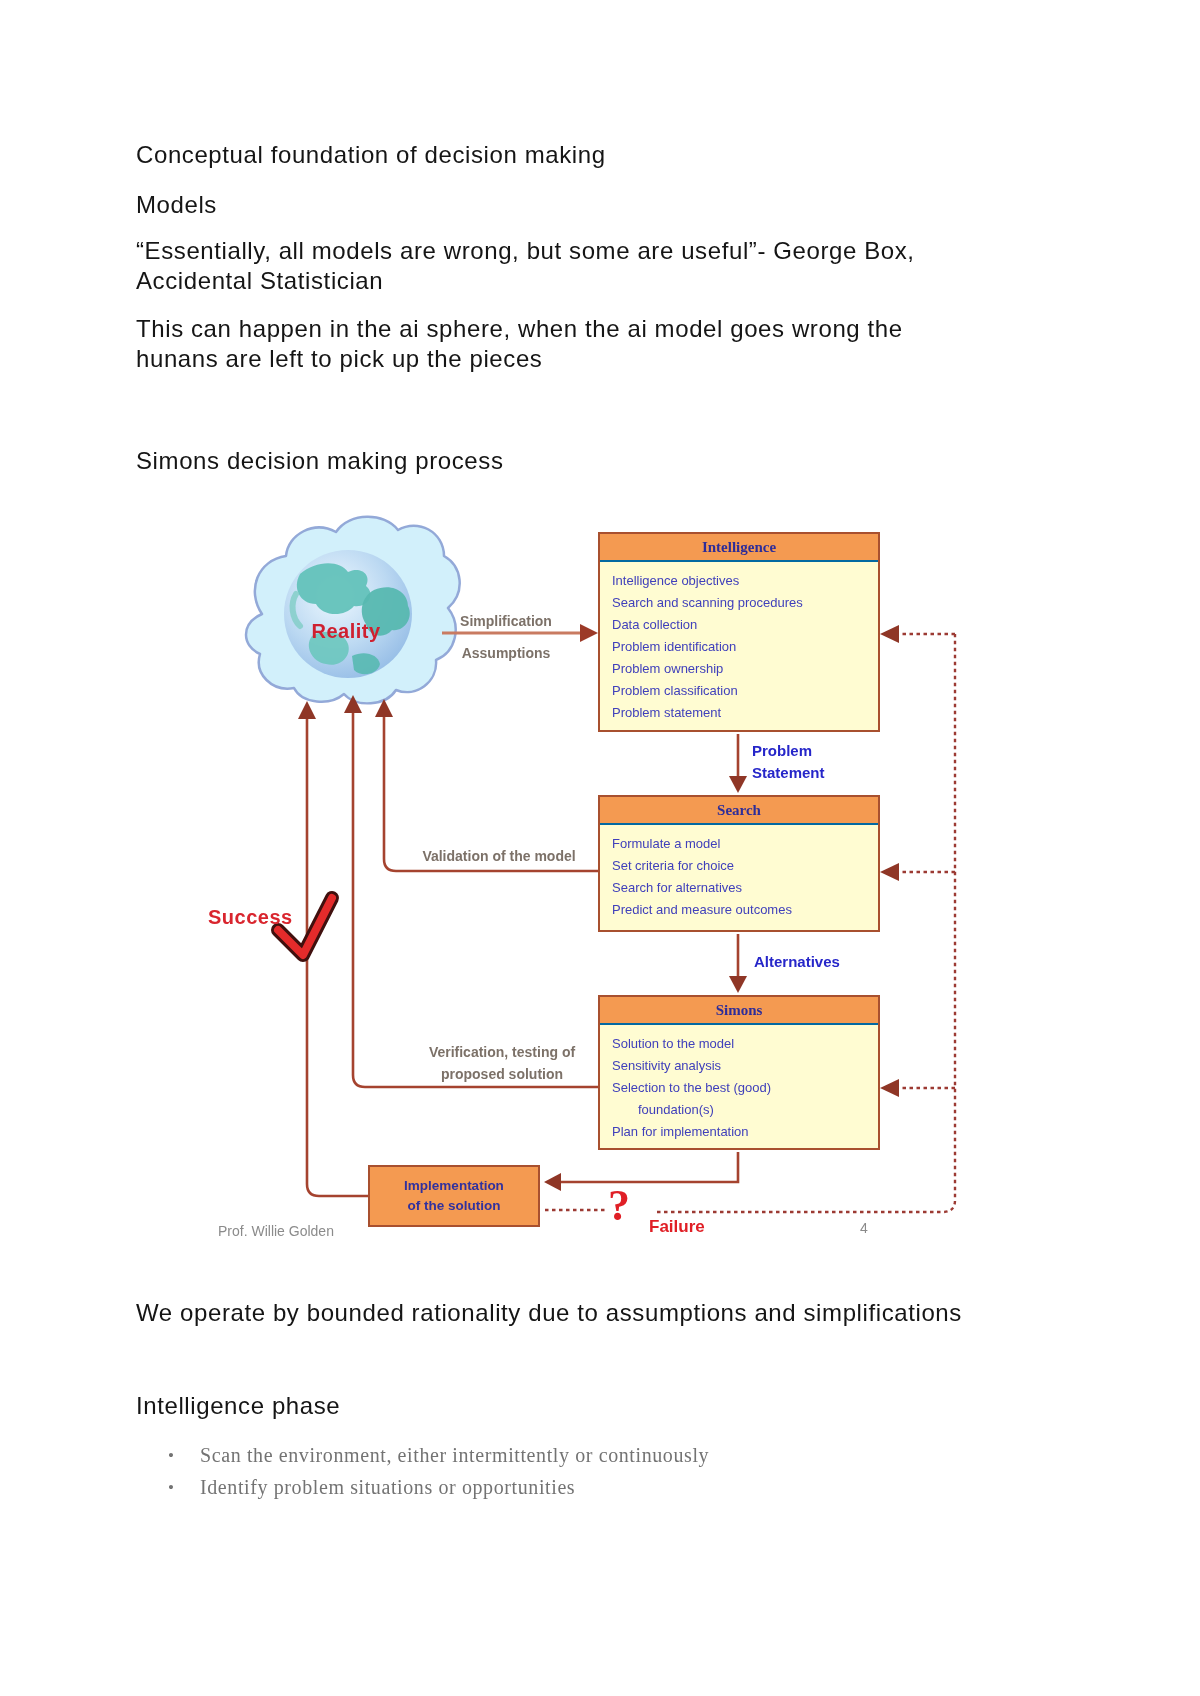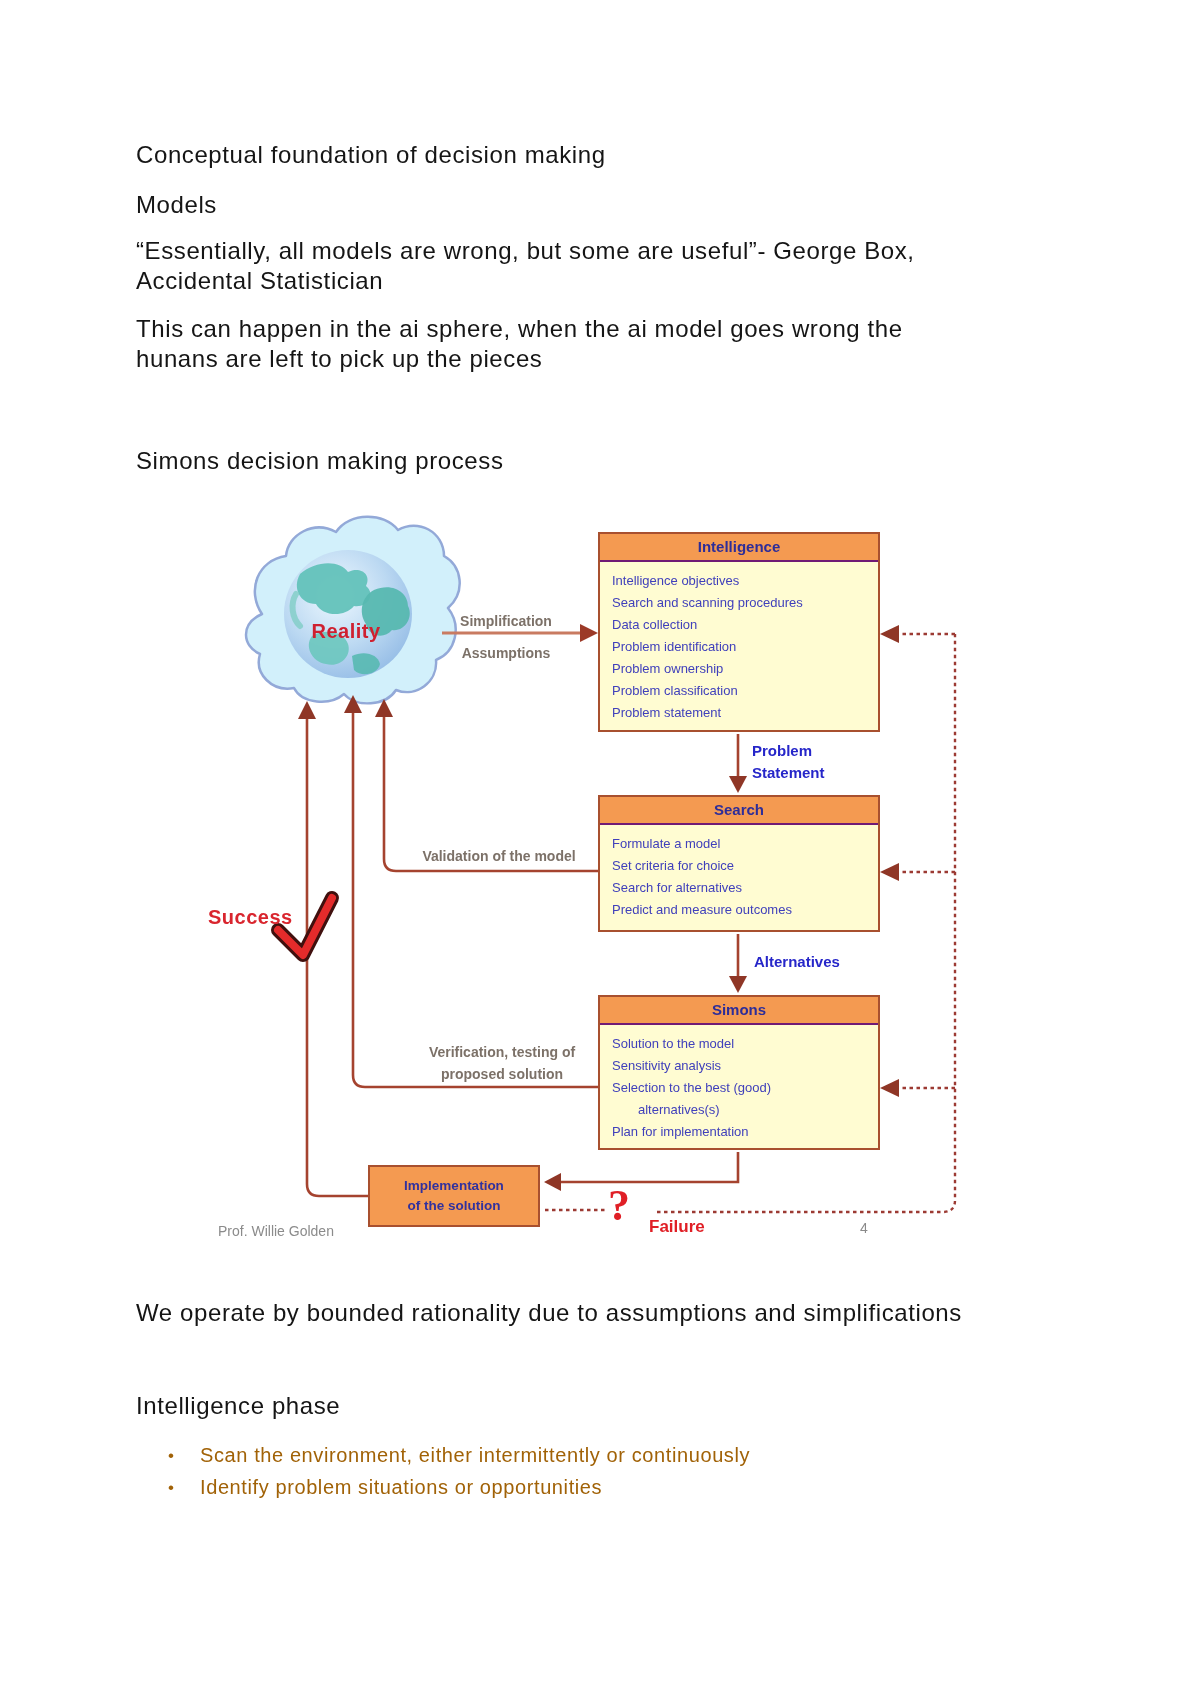--- a/index.html
+++ b/index.html
@@ -6,28 +6,28 @@
   .page{
     position:relative;width:1200px;height:1696px;background:#ffffff;overflow:hidden;
     font-family:"Liberation Sans",sans-serif;color:#111;
   }
   
   .doc-line{
     position:absolute;left:136px;width:960px;
     font-size:24px;letter-spacing:0.6px;line-height:24px;color:#151515;
     white-space:nowrap;
   }
-  .bullet-row{position:absolute;left:168px;width:900px;font-size:20px;letter-spacing:0.6px;color:#a16207;white-space:nowrap;}
+  .bullet-row{position:absolute;left:168px;width:900px;font-size:20px;letter-spacing:0.6px;color:#737373;white-space:nowrap;font-family:Liberation Serif, serif;}
   .bullet-row .dot{display:inline-block;width:32px;font-size:17px;vertical-align:1px;}
   
   .diagram-svg{position:absolute;left:0;top:0;width:1200px;height:1696px;}
   .flow-box{position:absolute;border:2px solid #a8502f;background:#fffcd2;box-sizing:border-box;}
   .flow-box .hd{
-    background:#f49a51;border-bottom:2px solid #701a75;color:#2d2d99;
-    font-weight:bold;font-size:15px;text-align:center;height:26px;line-height:26px;
+    background:#f49a51;border-bottom:2px solid #0369a1;color:#2d2d99;
+    font-weight:bold;font-size:15px;text-align:center;height:26px;line-height:26px;font-family:Liberation Serif, serif;
   }
   .flow-box .bd{padding:8px 10px 0 12px;color:#4040bb;font-size:13px;line-height:22px;}
   .flow-box .bd .indent{padding-left:26px;}
   .impl-box{
     position:absolute;left:368px;top:1165px;width:172px;height:62px;box-sizing:border-box;
     border:2px solid #a8502f;background:#f49a51;color:#31319e;font-weight:bold;
     font-size:13.5px;line-height:20px;text-align:center;padding-top:9px;
   }
   .dlabel{position:absolute;font-size:14px;color:#7c7168;text-align:center;line-height:22px;font-weight:bold;}
   .blabel{position:absolute;font-size:15px;font-weight:bold;color:#2626c9;line-height:22px;}
@@ -170,21 +170,21 @@
       <div>Predict and measure outcomes</div>
     </div>
   </div>
 
   <div class="flow-box" style="left:598px;top:995px;width:282px;height:155px">
     <div class="hd">Simons</div>
     <div class="bd">
       <div>Solution to the model</div>
       <div>Sensitivity analysis</div>
       <div>Selection to the best (good)</div>
-      <div class="indent">alternatives(s)</div>
+      <div class="indent">foundation(s)</div>
       <div>Plan for implementation</div>
     </div>
   </div>
 
   <div class="impl-box">
     <div>Implementation</div>
     <div>of the solution</div>
   </div>
 
   <div class="reality">Reality</div>

